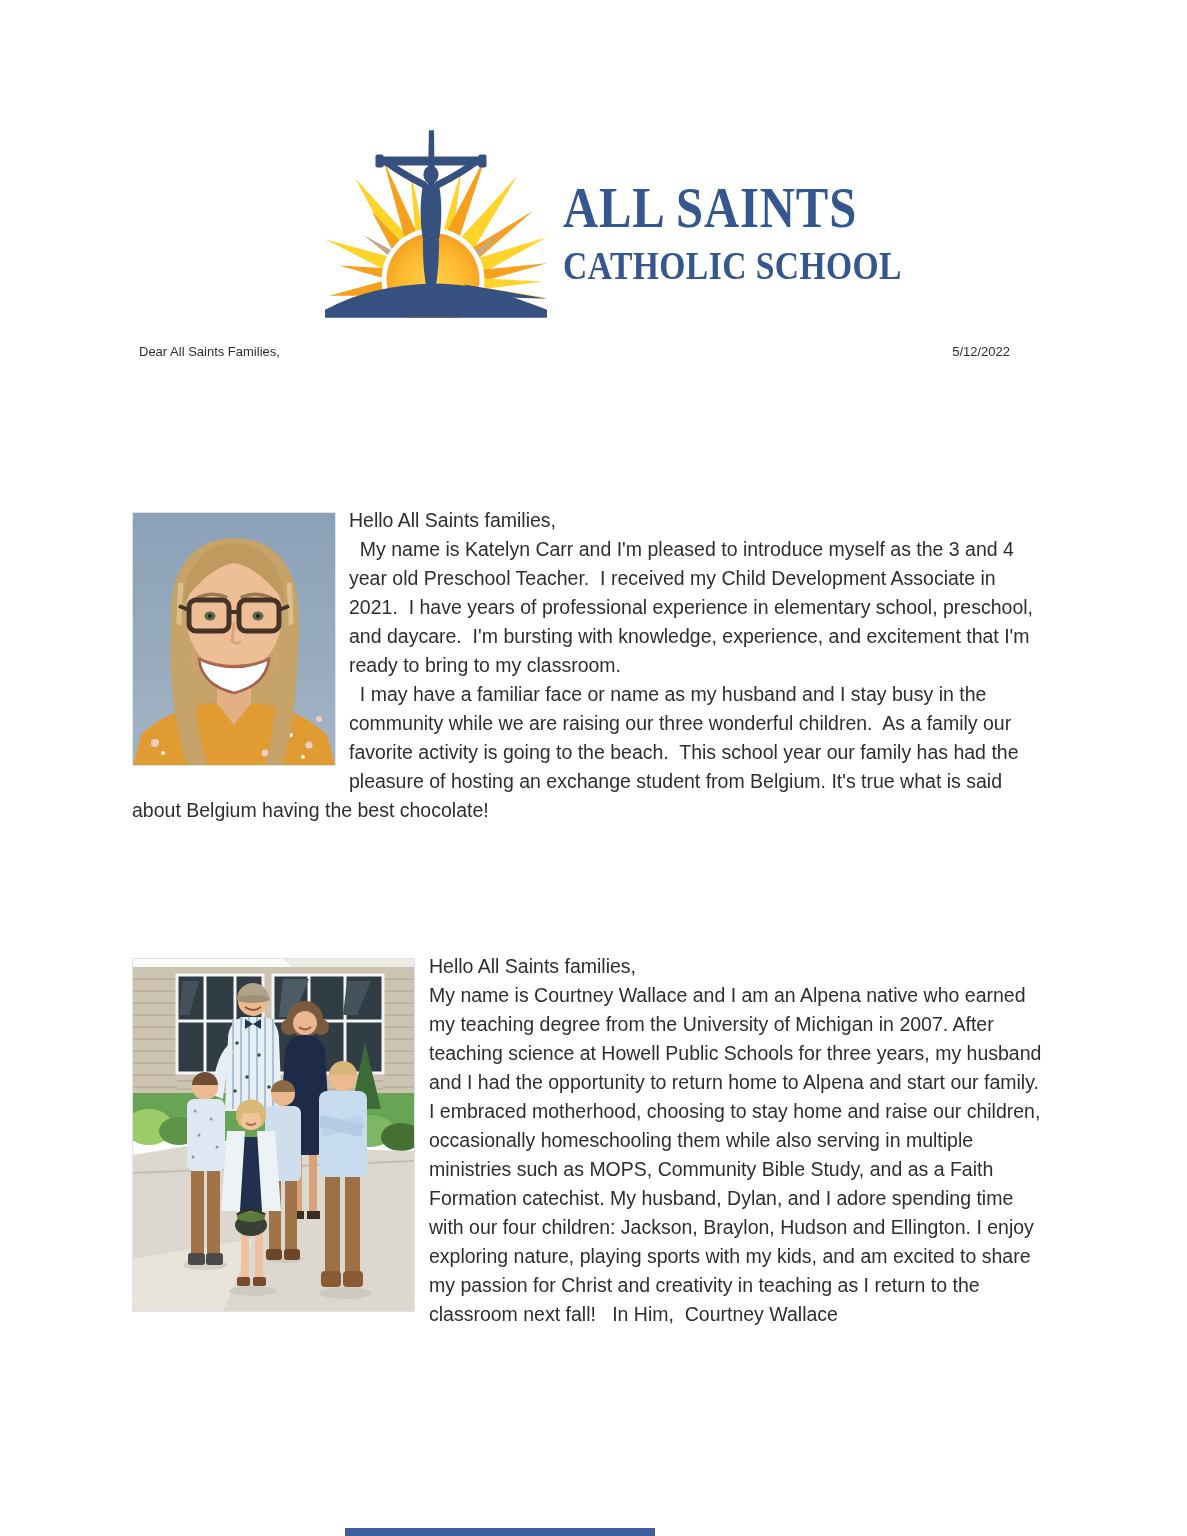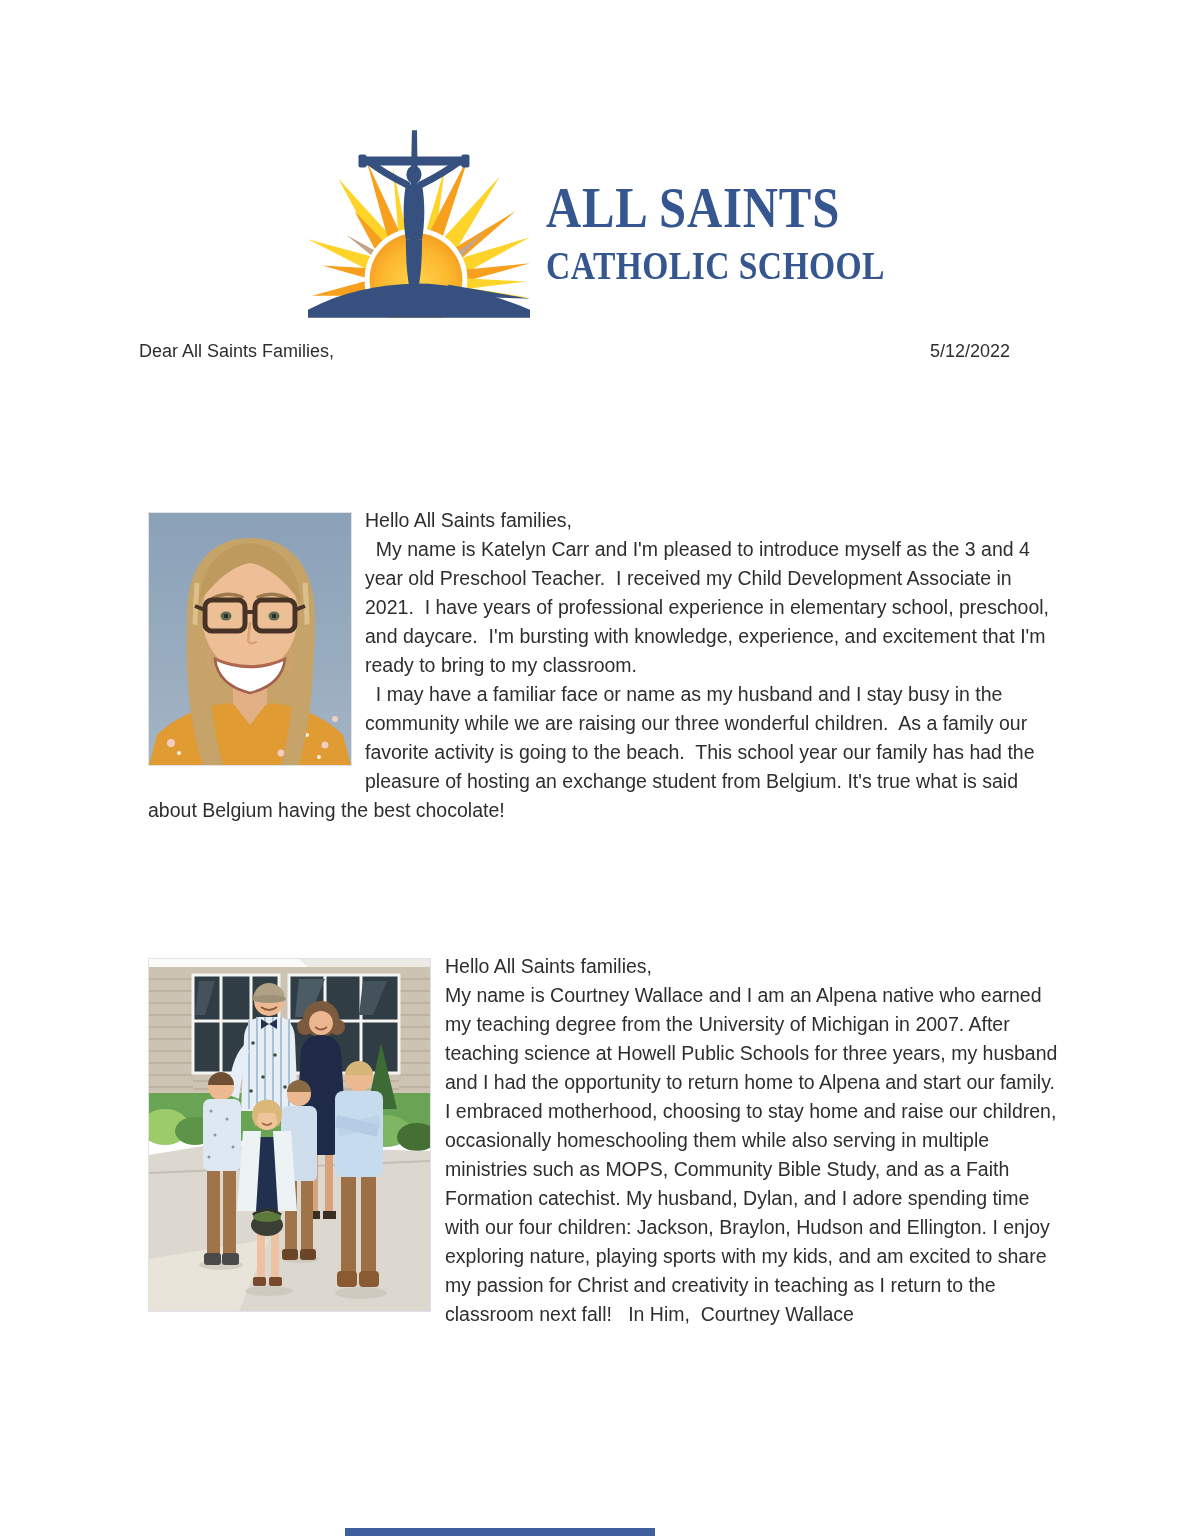--- a/index.html
+++ b/index.html
@@ -2,45 +2,45 @@
 <html><head>
 <meta charset="utf-8">
 <style>
   html,body { margin:0; padding:0; background:#ffffff; }
   .page {
     position:relative; width:1187px; height:1536px; background:#ffffff;
     font-family:"Liberation Sans", sans-serif; color:#2e2e2e; overflow:hidden;
   }
 
   
-  .logo { position:absolute; left:308px; top:126px; display:flex; align-items:center; }
+  .logo { position:absolute; left:325px; top:126px; display:flex; align-items:center; }
   .logo-graphic { width:222px; height:192px; flex:none; }
   .logo-text { margin-left:16px; margin-top:24px; }
   .logo-title {
     font-family:"Liberation Serif", serif; font-weight:bold; color:#35568E;
     font-size:58px; line-height:58px; letter-spacing:1px; white-space:nowrap;
     transform:scaleX(0.84); transform-origin:left center;
   }
   .logo-subtitle {
     font-family:"Liberation Serif", serif; font-weight:bold; color:#35568E;
     font-size:40px; line-height:46px; letter-spacing:0.5px; white-space:nowrap;
     transform:scaleX(0.84); transform-origin:left center; margin-top:6px;
   }
 
   
   .salutation-row {
     position:absolute; left:139px; top:337px; width:871px;
     display:flex; justify-content:space-between;
-    font-size:18px; line-height:29px;
+    font-size:13px; line-height:29px;
   }
   .intro {
     position:absolute; left:139px; top:395px; width:906px;
     font-size:19.5px; line-height:29px; white-space:pre-wrap;
   }
-  .section { position:absolute; left:148px; font-size:19.5px; line-height:29px; }
+  .section { position:absolute; left:132px; font-size:19.5px; line-height:29px; }
   .section-1 { top:506px; width:916px; }
   .section-2 { top:948px; width:916px; display:flex; }
   .para { white-space:pre-wrap; }
 
   .photo-frame { border:1px solid #dfe3e7; background:#fff; }
   .photo-1 { float:left; width:202px; height:252px; margin:6px 13px 10px 0; }
   .photo-2 { width:281px; height:352px; flex:none; margin-top:10px; }
   .section-2 .text-col { margin-left:14px; padding-top:4px; width:621px; }
 
   

